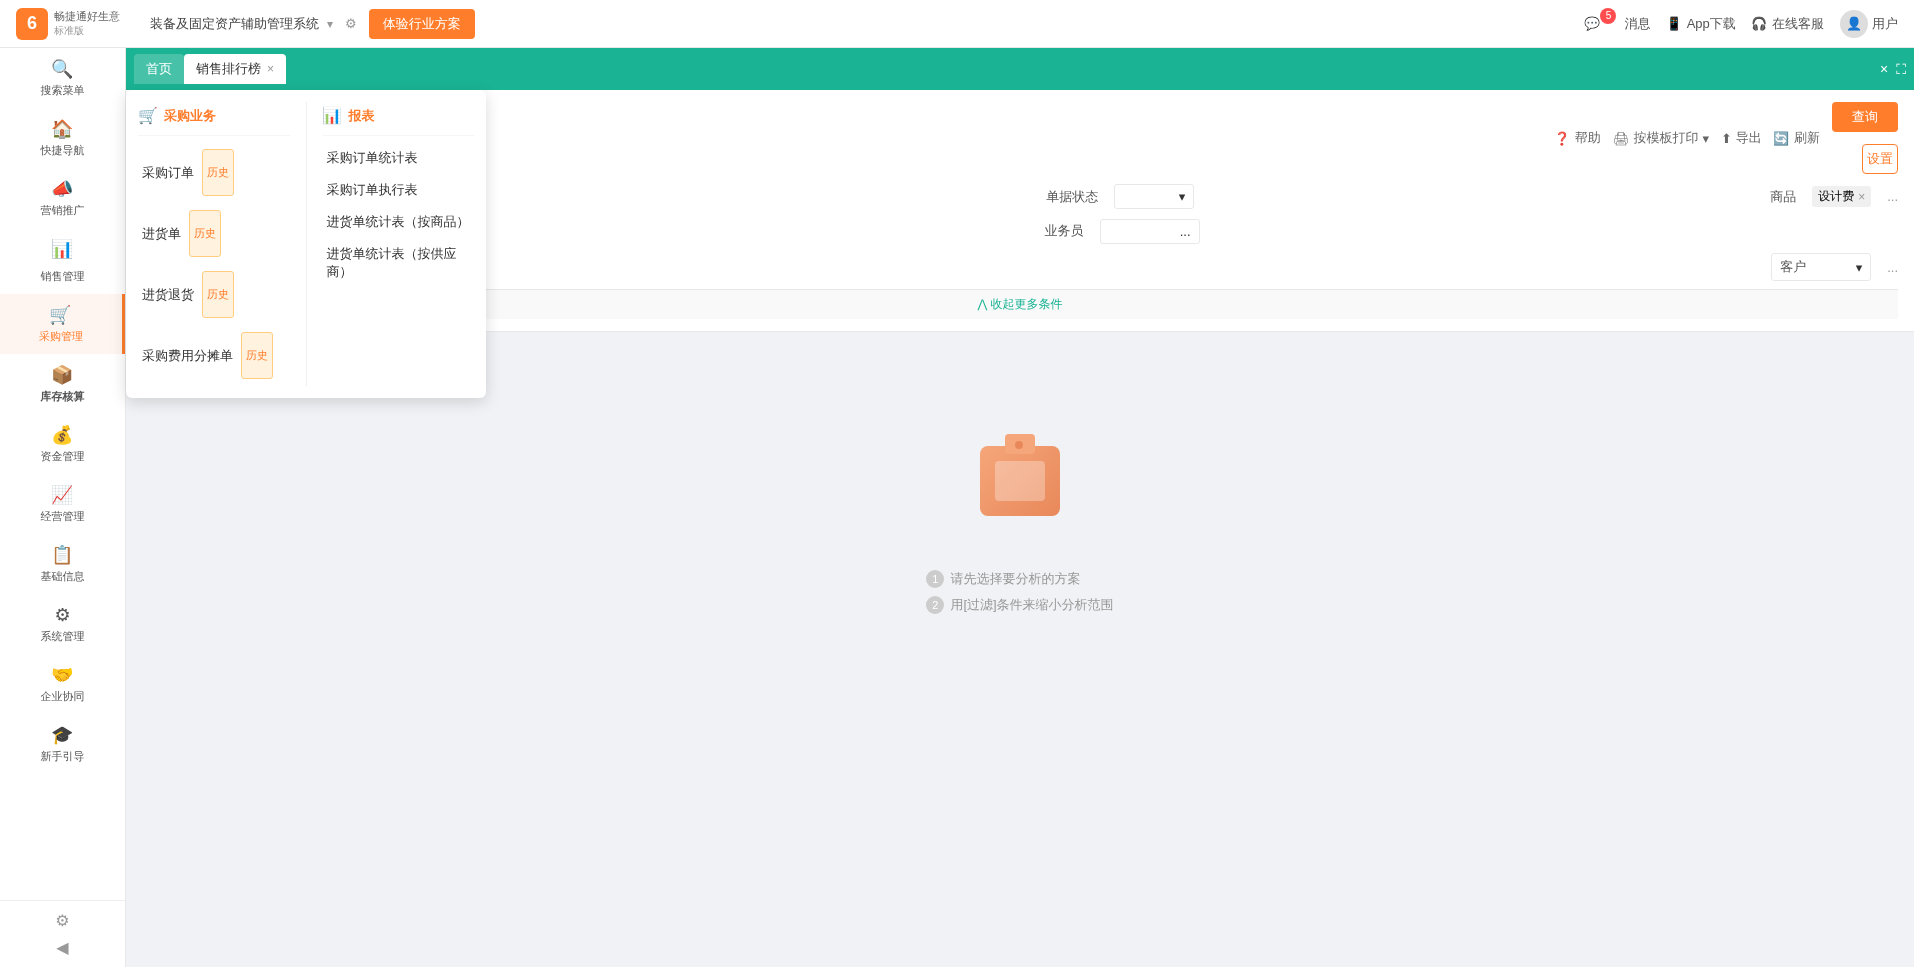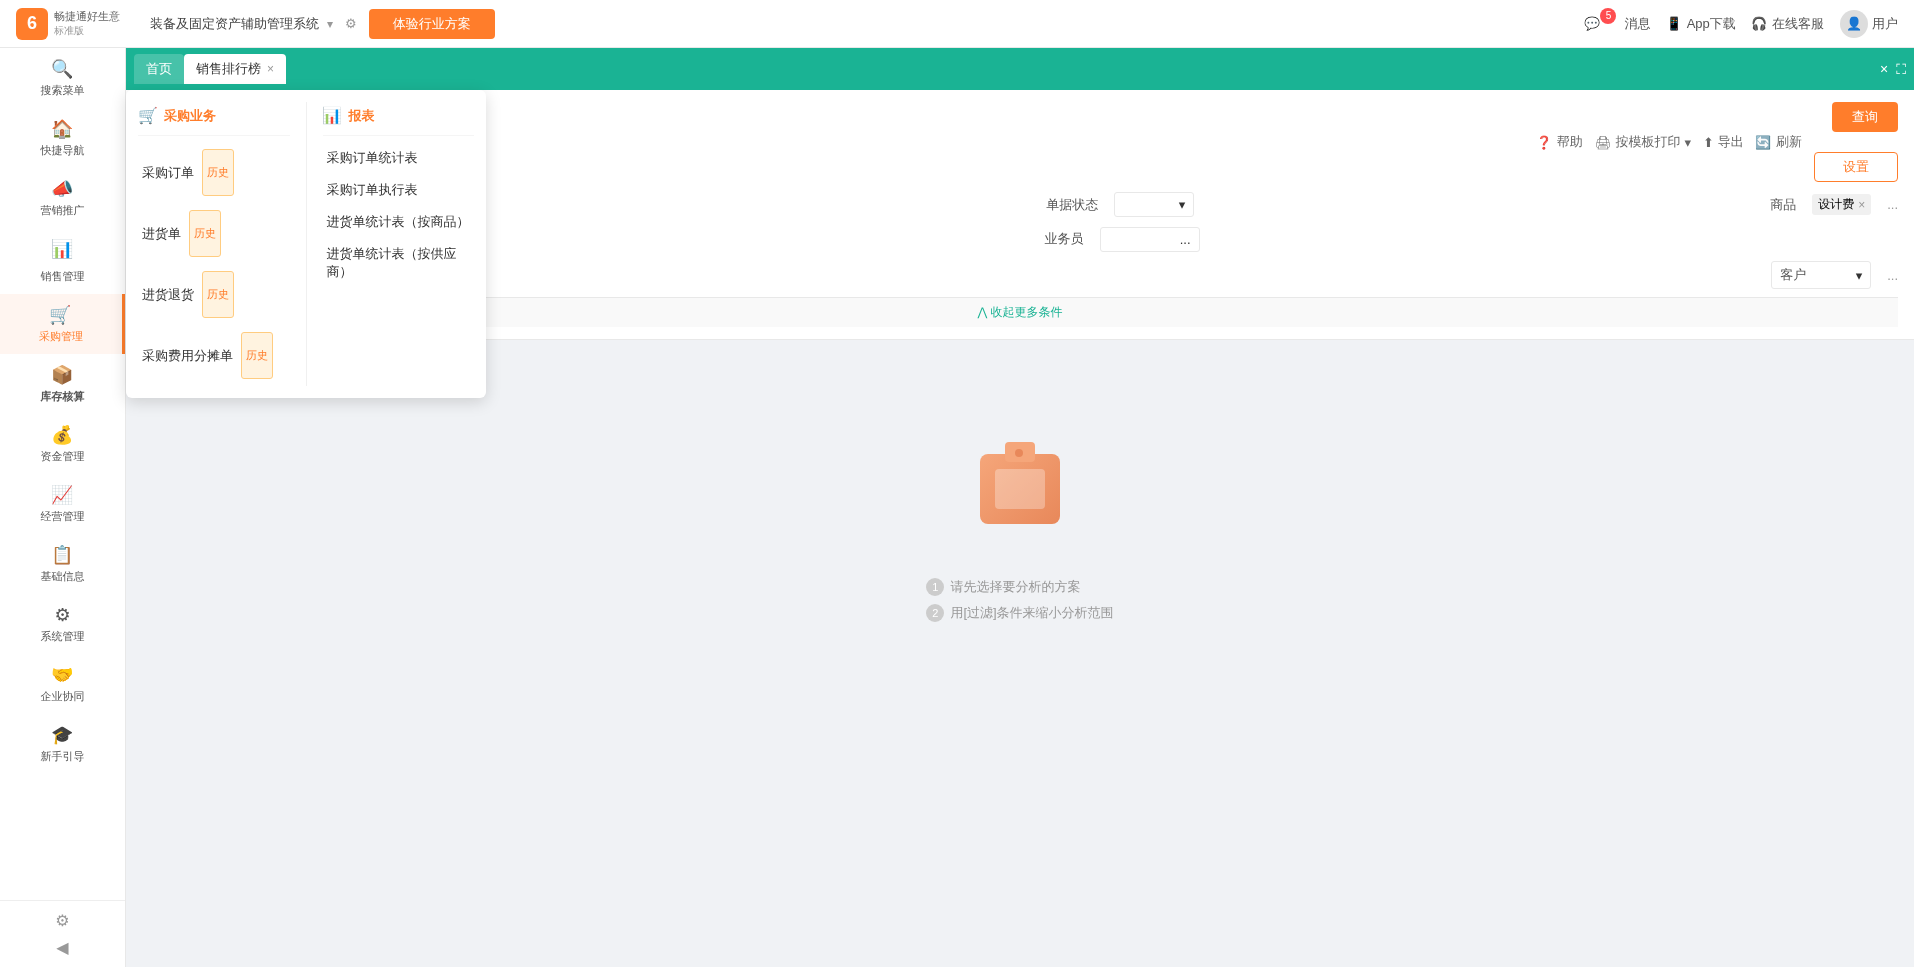--- a/index.html
+++ b/index.html
@@ -16,21 +16,21 @@
 
     
     .logo-area { display: flex; align-items: center; gap: 6px; width: 126px; }
     .logo-icon { width: 32px; height: 32px; background: #ff7d2b; border-radius: 6px; display: flex; align-items: center; justify-content: center; color: white; font-size: 18px; font-weight: bold; }
     .logo-text { font-size: 11px; color: #666; line-height: 1.3; }
     .logo-sub { font-size: 10px; color: #999; }
     .system-title { margin-left: 8px; font-size: 13px; color: #333; flex: 1; display: flex; align-items: center; gap: 8px; }
     .system-name { font-size: 13px; color: #444; }
     .title-dropdown { color: #999; font-size: 12px; cursor: pointer; }
     .gear-icon-btn { color: #999; cursor: pointer; padding: 4px; }
-    .industry-btn { background: #ff7d2b; color: white; border: none; border-radius: 4px; padding: 6px 24px; cursor: pointer; font-size: 13px; }
+    .industry-btn { background: #ff7d2b; color: white; border: none; border-radius: 4px; padding: 6px 14px; cursor: pointer; font-size: 13px; }
     .top-right { display: flex; align-items: center; gap: 16px; margin-left: auto; }
     .top-right-item { display: flex; align-items: center; gap: 4px; color: #555; cursor: pointer; font-size: 13px; }
     .avatar-circle { width: 28px; height: 28px; border-radius: 50%; background: #ddd; display: flex; align-items: center; justify-content: center; color: #999; overflow: hidden; }
 
     
     .sidebar-item { display: flex; flex-direction: column; align-items: center; padding: 10px 4px; cursor: pointer; color: #555; gap: 3px; font-size: 12px; transition: background 0.2s; }
     .sidebar-item.active { background: #fff5f0; color: #ff7d2b; border-right: 3px solid #ff7d2b; }
     .sidebar-icon { font-size: 18px; }
     .sidebar-bottom { margin-top: auto; display: flex; flex-direction: column; align-items: center; padding: 10px 0; border-top: 1px solid #eee; gap: 8px; }
     .sidebar-bottom-icon { color: #999; cursor: pointer; font-size: 16px; }
@@ -41,21 +41,21 @@
     .nav-tab.active { background: white; color: #333; }
     .tab-close { font-size: 12px; color: #999; cursor: pointer; }
     .nav-tab-actions { margin-left: auto; display: flex; align-items: center; gap: 8px; color: white; }
     .nav-action-icon { cursor: pointer; font-size: 14px; }
 
     
     .filter-area { background: white; padding: 12px 16px; border-bottom: 1px solid #e8e8e8; }
     .filter-toolbar { display: flex; align-items: center; justify-content: flex-end; gap: 12px; margin-bottom: 10px; font-size: 13px; color: #666; }
     .toolbar-btn { display: flex; align-items: center; gap: 4px; cursor: pointer; color: #666; }
     .query-btn { background: #ff7d2b; color: white; border: none; border-radius: 4px; padding: 6px 20px; cursor: pointer; font-size: 13px; }
-    .settings-btn { background: white; border: 1px solid #ff7d2b; color: #ff7d2b; border-radius: 4px; padding: 5px 28px; cursor: pointer; font-size: 13px; margin-top: 4px; display: block; margin-left: auto; }
+    .settings-btn { background: white; border: 1px solid #ff7d2b; color: #ff7d2b; border-radius: 4px; padding: 5px 4px; cursor: pointer; font-size: 13px; margin-top: 4px; display: block; margin-left: auto; }
     .filter-row { display: flex; align-items: center; gap: 16px; margin-bottom: 8px; }
     .filter-label { color: #555; font-size: 13px; white-space: nowrap; }
     .filter-tag { background: #f0f0f0; border-radius: 3px; padding: 2px 6px; display: flex; align-items: center; gap: 4px; font-size: 12px; }
     .tag-close { cursor: pointer; color: #999; }
     .filter-dots { color: #999; cursor: pointer; }
     .date-range { font-size: 13px; color: #333; }
     .date-more { color: #1ab394; cursor: pointer; font-size: 12px; }
     .custom-link { color: #1ab394; cursor: pointer; font-size: 12px; }
     .filter-select { border: 1px solid #e8e8e8; border-radius: 3px; padding: 4px 8px; color: #333; display: flex; align-items: center; gap: 4px; cursor: pointer; min-width: 80px; }
     .collapse-bar { text-align: center; padding: 6px; color: #1ab394; cursor: pointer; font-size: 12px; background: #f9f9f9; border-top: 1px solid #e8e8e8; }
@@ -202,21 +202,21 @@
               <span>▾</span>
             </div>
             <div class="toolbar-btn">
               <span>⬆</span>
               <span>导出</span>
             </div>
             <div class="toolbar-btn">
               <span>🔄</span>
               <span>刷新</span>
             </div>
-            <div style="display:flex;flex-direction:column;align-items:flex-end;gap:16px;">
+            <div style="display:flex;flex-direction:column;align-items:flex-end;gap:8px;">
               <button class="query-btn">查询</button>
               <button class="settings-btn">设置</button>
             </div>
           </div>
 
           <div class="filter-row">
             <span class="filter-label">日期</span>
             <span class="date-more">近7天</span>
             <span class="date-more">更多</span>
             <span class="custom-link">自定义</span>

